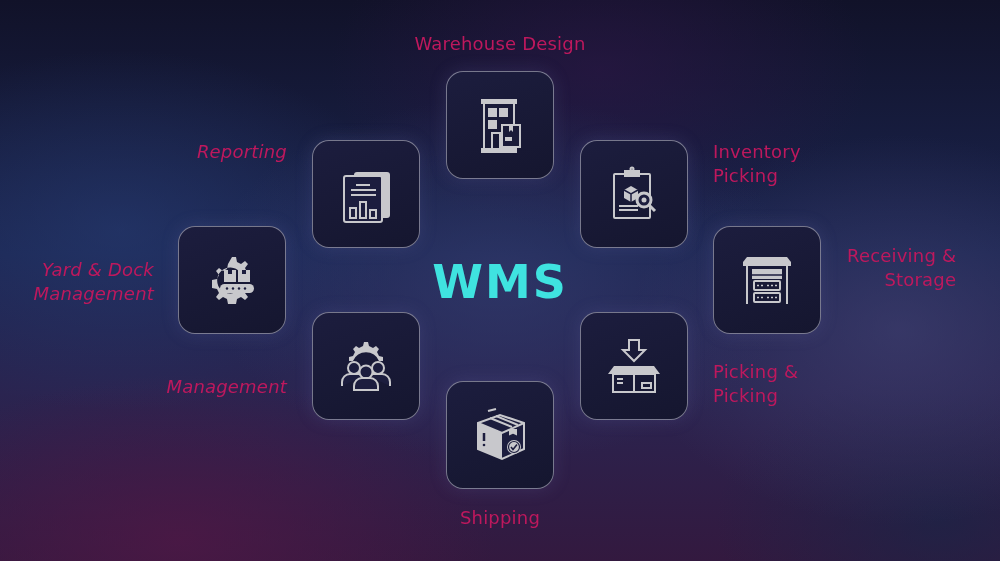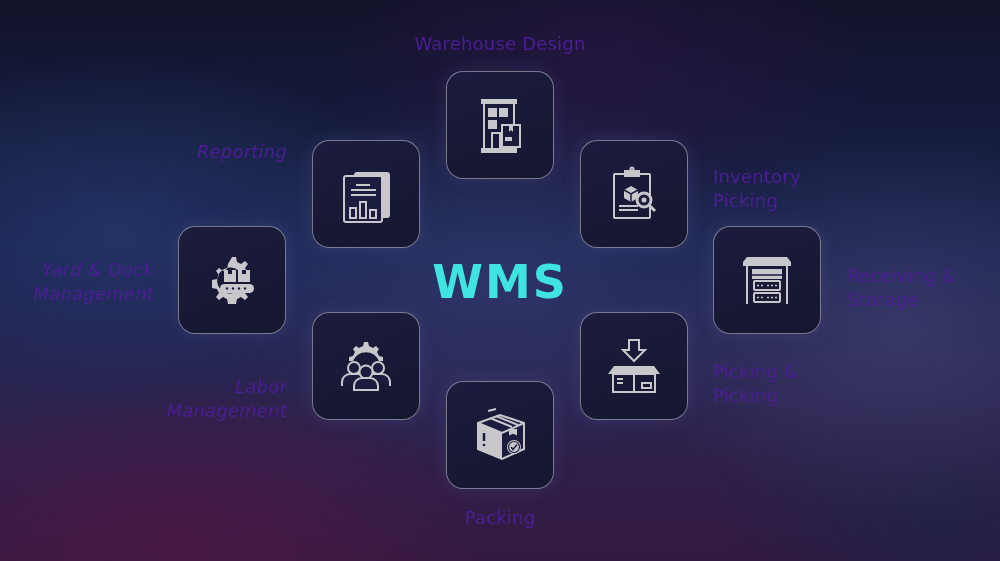--- a/index.html
+++ b/index.html
@@ -19,21 +19,21 @@
     position: absolute; width: 108px; height: 108px;
     border-radius: 17px; box-sizing: border-box;
     border: 1.5px solid rgba(200,200,215,0.55);
     background: linear-gradient(160deg, #1c1d3e 0%, #15162f 100%);
     box-shadow: 0 0 18px rgba(120,120,190,0.18);
     display: flex; align-items: center; justify-content: center;
     cursor: pointer;
   }
   .tile svg { width: 64px; height: 64px; }
   .label {
-    position: absolute; color: #4c1d95; font-size: 18px; line-height: 24px;
+    position: absolute; color: #be185d; font-size: 18px; line-height: 24px;
     letter-spacing: 0.2px; white-space: nowrap;
   }
   .label.right { text-align: right; font-style: italic; }
   .label span { display: block; }
   .center-title {
     position: absolute; left: 0; width: 1000px; top: 254px; text-align: center;
     font-size: 46px; font-weight: bold; letter-spacing: 2px; line-height: 56px;
   }
 </style>
 </head>
@@ -68,21 +68,21 @@
     <rect x="10" y="14" width="38" height="46" rx="2" fill="#1c1d3e"></rect>
     <line x1="22" y1="23" x2="36" y2="23"></line>
     <line x1="17" y1="28" x2="42" y2="28"></line>
     <line x1="17" y1="33" x2="42" y2="33"></line>
     <rect x="16" y="46" width="6" height="10"></rect>
     <rect x="26" y="40" width="6" height="16"></rect>
     <rect x="36" y="48" width="6" height="8"></rect>
   </svg>
 </div>
 
-<div class="label" style="left:713px;top:140px;margin-top:25px;">
+<div class="label" style="left:713px;top:140px;">
   <span>Inventory</span>
   <span>Picking</span>
 </div>
 <div class="tile" style="left:580px;top:140px;">
   <svg viewBox="0 0 64 64" fill="none" stroke="#c8c8cc" stroke-width="2">
     <rect x="12" y="12" width="36" height="44" rx="1"></rect>
     <rect x="22" y="8" width="16" height="7" fill="#c8c8cc" stroke="none"></rect>
     <circle cx="30" cy="7" r="1.5"></circle>
     <path d="M22 28 l7-4 l7 4 v8 l-7 4 l-7-4 z" fill="#c8c8cc" stroke="none"></path>
     <path d="M22 28 l7 4 l7-4 M29 32 v8" stroke="#1c1d3e" stroke-width="1.5"></path>
@@ -106,38 +106,37 @@
     <rect x="28" y="22" width="4" height="4" fill="#1c1d3e"></rect>
     <rect x="42" y="22" width="4" height="4" fill="#1c1d3e"></rect>
     <rect x="20" y="36" width="34" height="9" rx="4.5"></rect>
     <circle cx="27" cy="40.5" r="1.2" fill="#1c1d3e"></circle>
     <circle cx="33" cy="40.5" r="1.2" fill="#1c1d3e"></circle>
     <circle cx="39" cy="40.5" r="1.2" fill="#1c1d3e"></circle>
     <circle cx="45" cy="40.5" r="1.2" fill="#1c1d3e"></circle>
   </svg>
 </div>
 
-<div class="label" style="left:847px;top:264px;">
+<div class="label" style="left:847px;top:244px;text-align:right;">
   <span>Receiving &amp;</span>
   <span>Storage</span>
 </div>
 <div class="tile" style="left:713px;top:226px;">
   <svg viewBox="0 0 64 64" fill="none" stroke="#c8c8cc" stroke-width="2">
     <path d="M8 14 l4-5 h40 l4 5 v4 h-48 z" fill="#c8c8cc" stroke="none"></path>
     <path d="M12 18 v38 M52 18 v38"></path>
     <rect x="17" y="21" width="30" height="10" fill="#c8c8cc" stroke="none"></rect>
     <line x1="17" y1="27" x2="47" y2="27" stroke="#1c1d3e" stroke-width="1.5"></line>
     <rect x="19" y="33" width="26" height="9" rx="1"></rect>
     <rect x="19" y="45" width="26" height="9" rx="1"></rect>
     <path d="M22 37.5 h6 M32 37.5 h10 M22 49.5 h6 M32 49.5 h10" stroke-dasharray="2 2" stroke-width="1.5"></path>
   </svg>
 </div>
 
 <div class="label right" style="right:713px;top:375px;">
-  <span>Labor</span>
   <span>Management</span>
 </div>
 <div class="tile" style="left:312px;top:312px;">
   <svg viewBox="0 0 64 64" fill="none" stroke="#c8c8cc" stroke-width="2">
     <path d="M30 8 h4 l1 4 l4 2 l3-2 l3 3 l-2 3 l2 4 l4 1 v4 h-4 a14 14 0 0 0 -26 0 h-4 v-4 l4-1 l2-4 l-2-3 l3-3 l3 2 l4-2 z" fill="#c8c8cc" stroke="none"></path>
     <circle cx="20" cy="34" r="6" fill="#1c1d3e"></circle>
     <circle cx="44" cy="34" r="6" fill="#1c1d3e"></circle>
     <path d="M8 52 v-4 a8 8 0 0 1 8-8 h8 a8 8 0 0 1 6 2" fill="#1c1d3e"></path>
     <path d="M56 52 v-4 a8 8 0 0 0 -8-8 h-8 a8 8 0 0 0 -6 2" fill="#1c1d3e"></path>
     <circle cx="32" cy="38" r="6.5" fill="#1c1d3e"></circle>
@@ -155,21 +154,21 @@
     <path d="M6 40 l6-8 h40 l6 8 z" fill="#c8c8cc" stroke="none"></path>
     <rect x="11" y="40" width="42" height="18"></rect>
     <line x1="32" y1="32" x2="32" y2="58"></line>
     <line x1="15" y1="45" x2="21" y2="45"></line>
     <line x1="15" y1="49" x2="21" y2="49"></line>
     <rect x="40" y="49" width="9" height="5"></rect>
   </svg>
 </div>
 
 <div class="label" style="left:0;width:1000px;text-align:center;top:506px;">
-  <span>Packing</span>
+  <span>Shipping</span>
 </div>
 <div class="tile" style="left:446px;top:381px;">
   <svg viewBox="0 0 64 64" fill="none" stroke="#c8c8cc" stroke-width="2">
     <line x1="20" y1="8" x2="28" y2="6"></line>
     <path d="M10 20 l22-8 l24 8 v26 l-22 10 l-24-10 z" fill="#1c1d3e"></path>
     <path d="M10 20 l24 10 l22-10"></path>
     <path d="M10 20 v26 l24 10 v-26 z" fill="#c8c8cc" stroke="none"></path>
     <path d="M22 15 l22 9 M28 13 l22 9" stroke-width="2"></path>
     <path d="M42 26 v5 l3-1.5 l3 1.5 v-5" fill="#c8c8cc"></path>
     <line x1="16" y1="30" x2="16" y2="38" stroke="#1c1d3e" stroke-width="2.5"></line>

